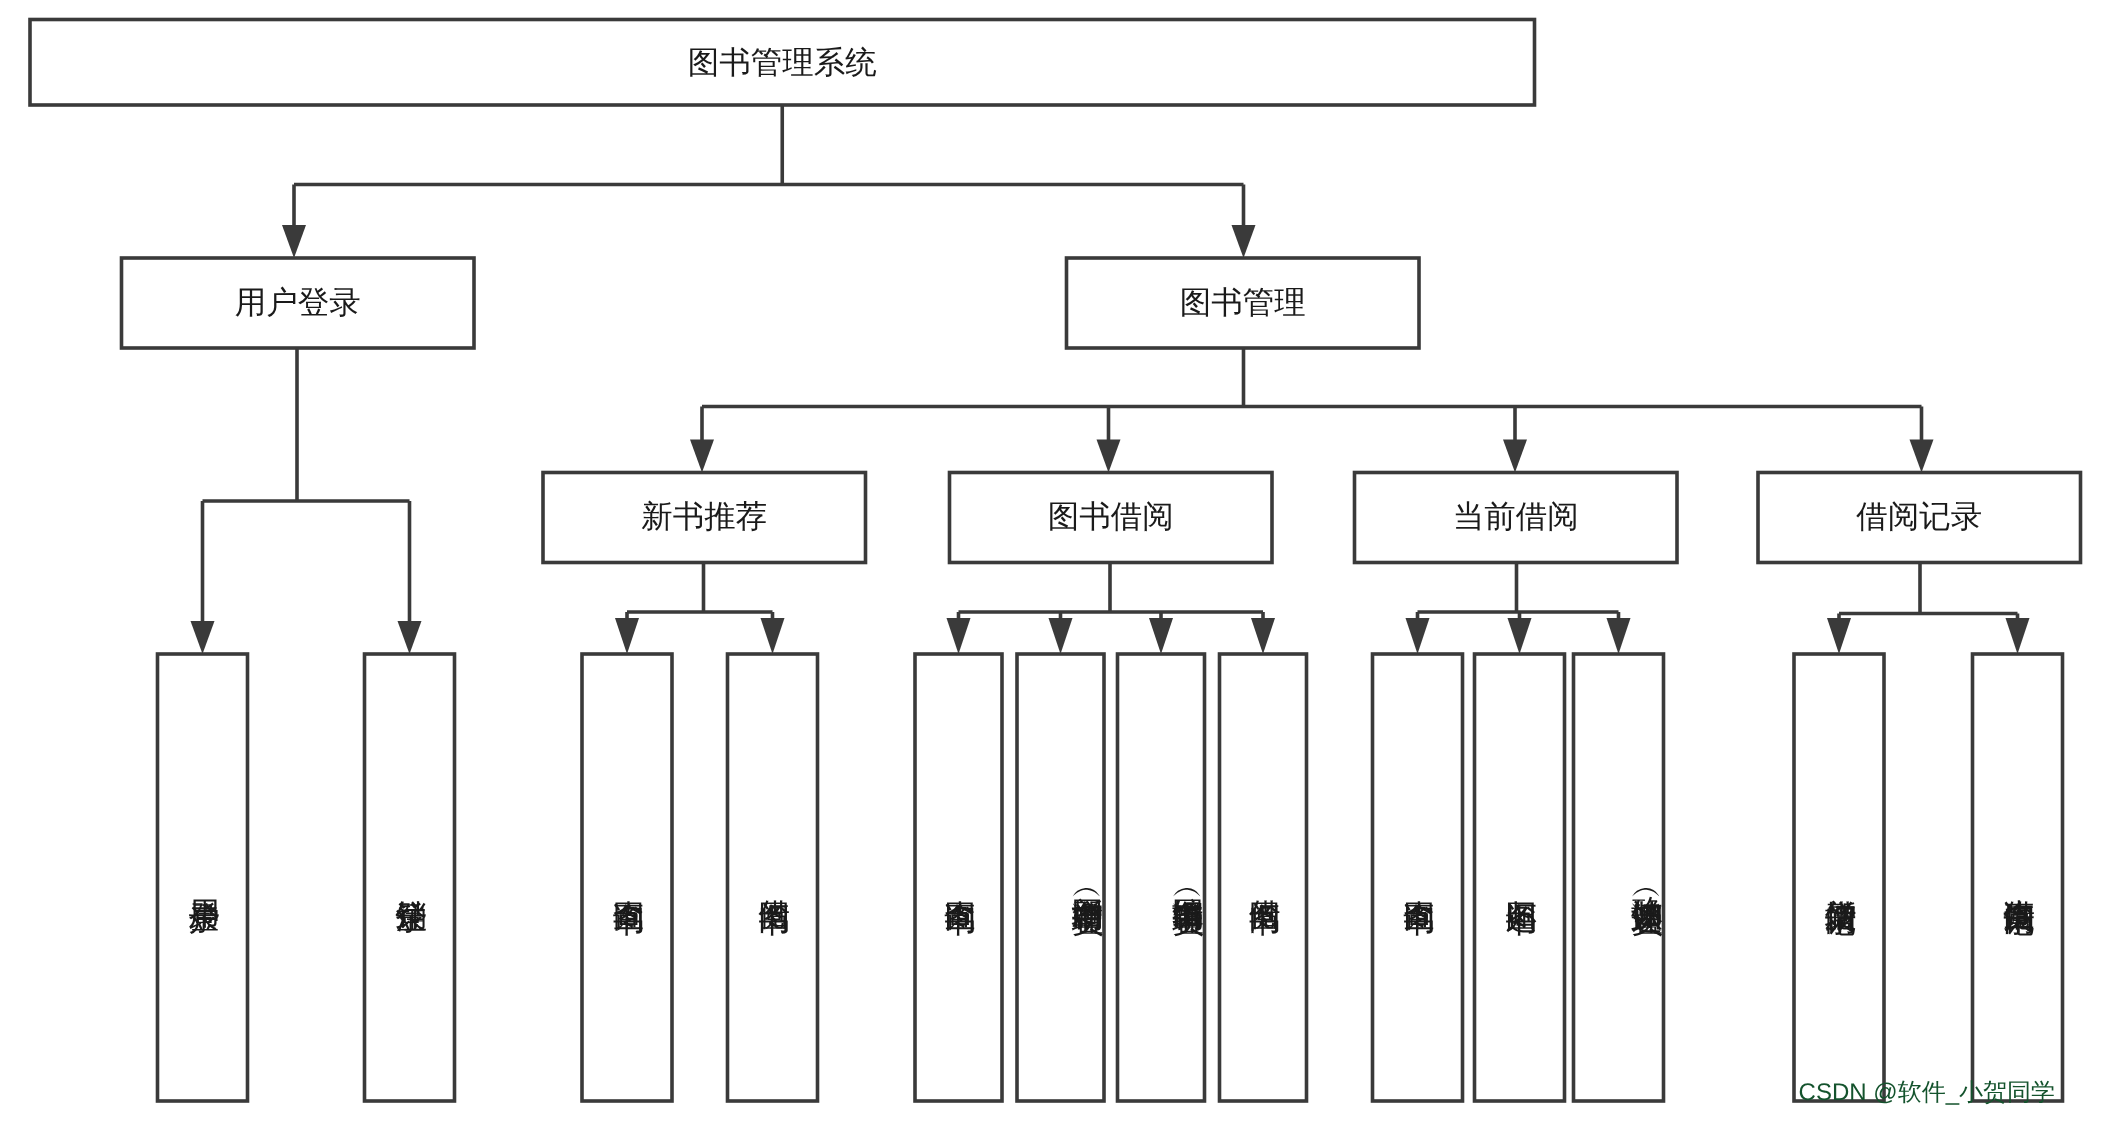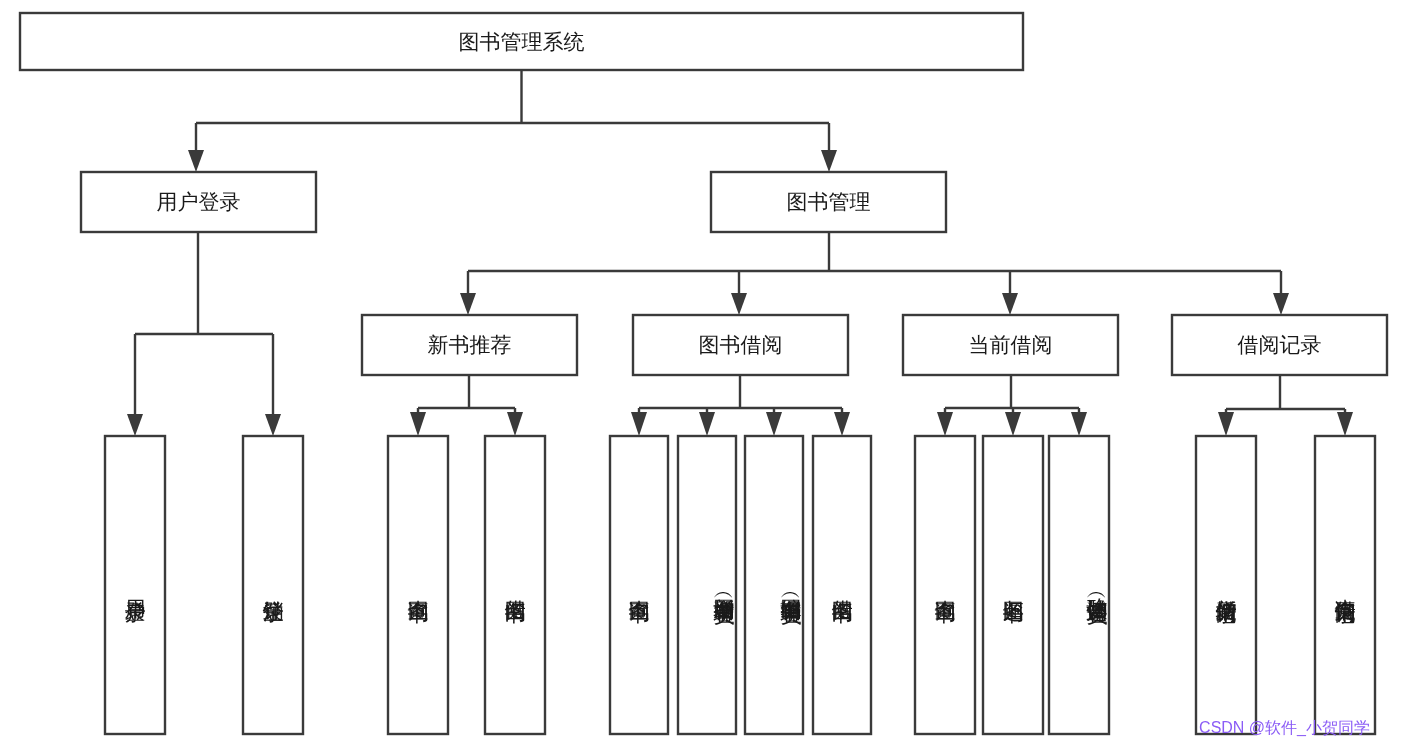--- a/index.html
+++ b/index.html
@@ -64,21 +64,21 @@
     white-space: normal;
     box-sizing: border-box;
     pointer-events: none;
   }
   .watermark {
     position: absolute;
     right: 14px;
     bottom: 8px;
     font-family: "Liberation Sans", "DejaVu Sans", sans-serif;
     font-size: 16px;
-    color: #8b5cf6;
+    color: #14532d;
     white-space: nowrap;
   }
 </style>
 </head>
 <body>
 
 <div id="diagram-root">
 
   <svg class="diagram" viewBox="0 0 1405 747">
 

